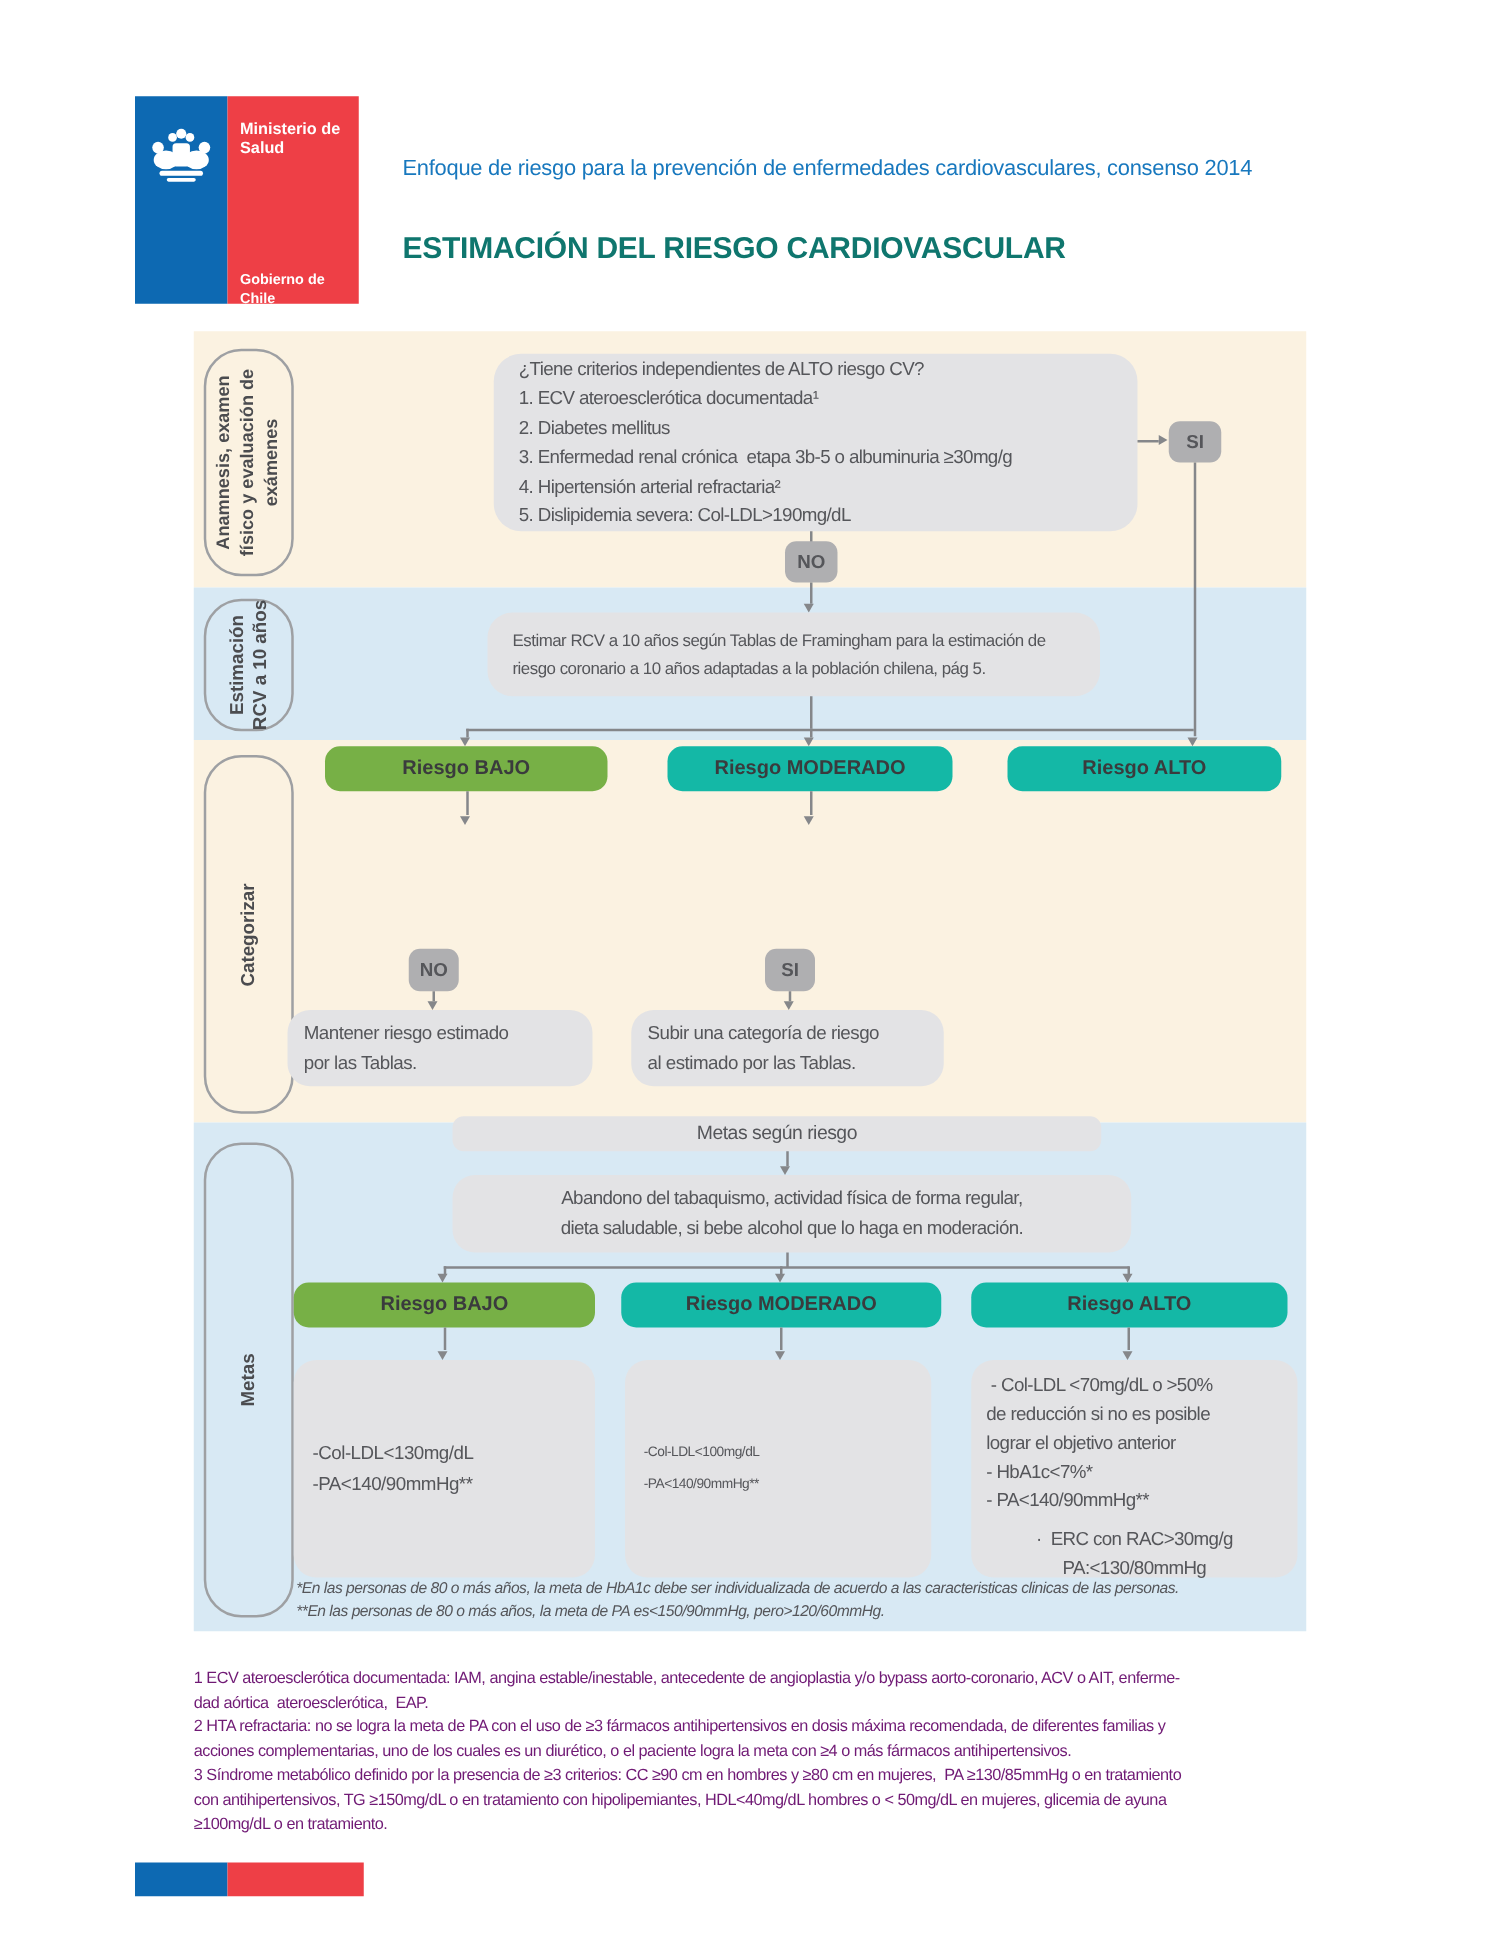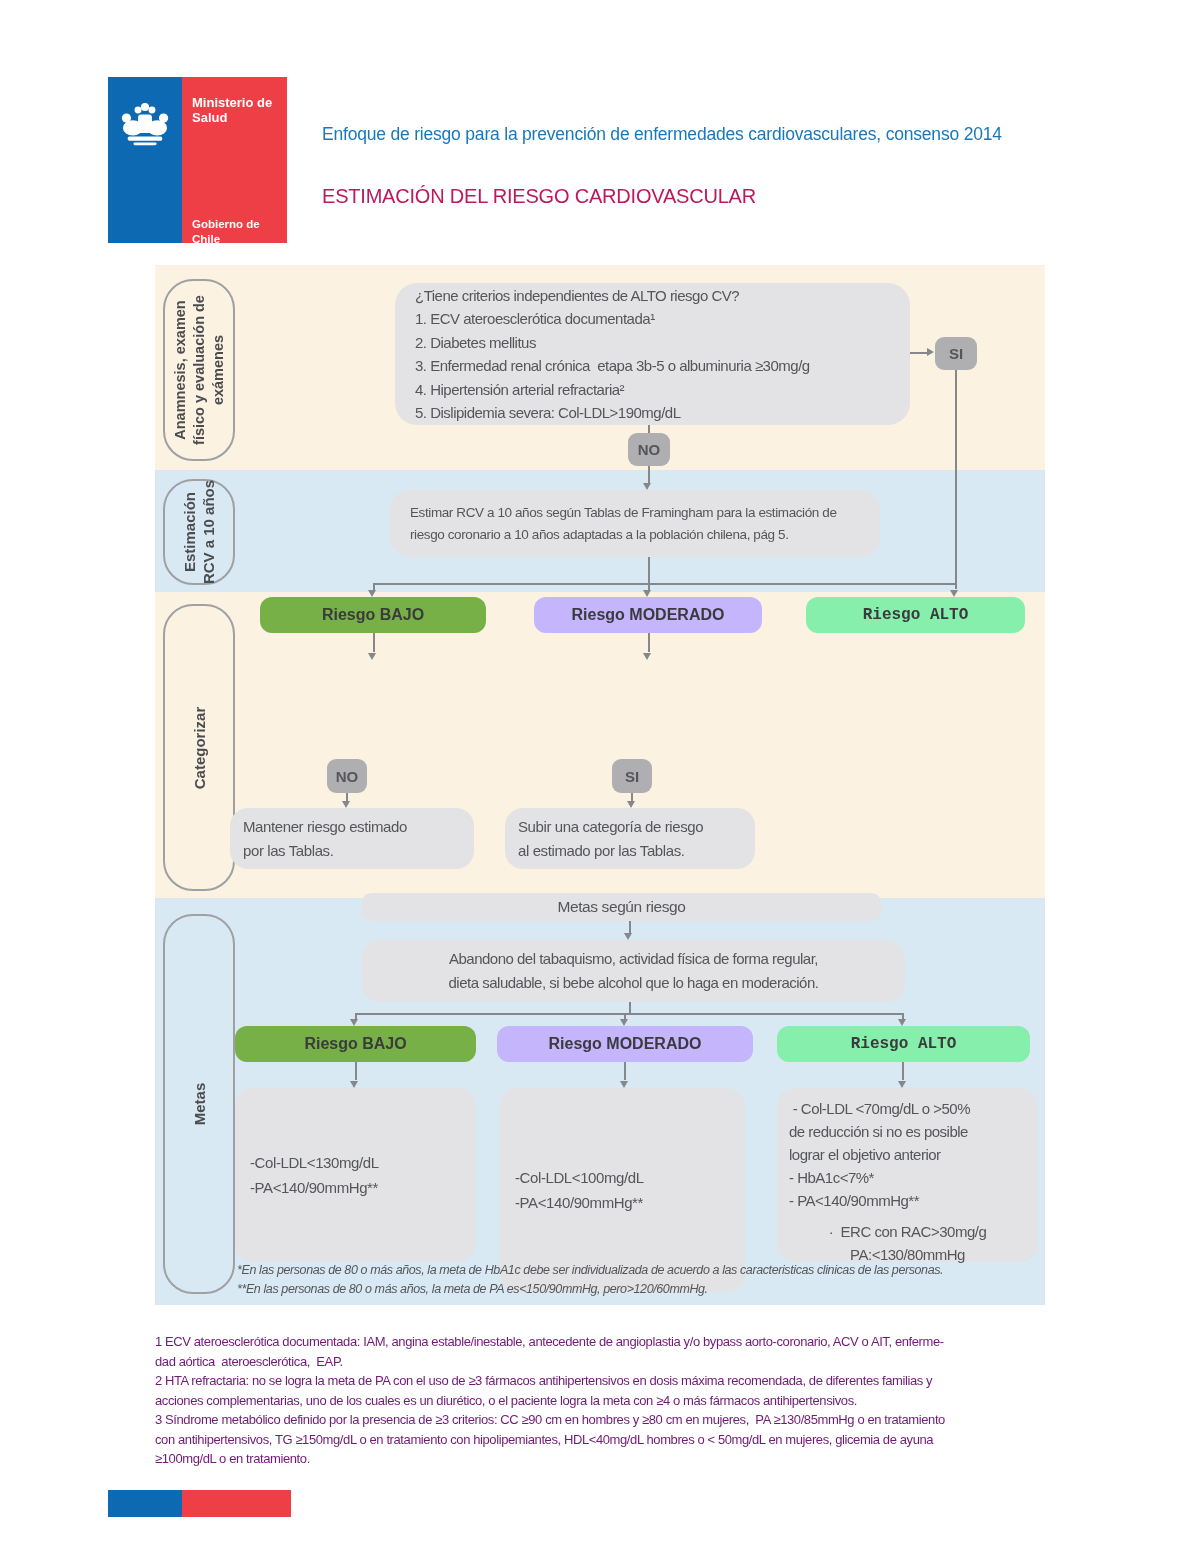--- a/index.html
+++ b/index.html
@@ -2,38 +2,38 @@
 <html><head>
 <meta charset="utf-8">
 <style>
   html,body { margin:0; padding:0; background:#ffffff; }
   .page { position:relative; width:1200px; height:1553px; background:#ffffff;
           font-family:"Liberation Sans", sans-serif; overflow:hidden; }
   .abs { position:absolute; }
   .pre { white-space:pre; }
   
   .subtitle { color:#1878BE; font-size:17.5px; letter-spacing:-0.2px; }
-  .doc-title { color:#be185d; font-size:20px; font-weight:normal; letter-spacing:-0.2px; }
+  .doc-title { color:#0f766e; font-size:24px; font-weight:bold; letter-spacing:-0.2px; }
   .logo-text { color:#fff; font-weight:bold; line-height:15px; }
   
   .bg-cream { background:#FBF2E1; }
   .bg-blue  { background:#D8E9F4; }
   .vlabel { position:absolute; border:2.5px solid #9EA0A3; border-radius:30px; }
   .vlabel .rot { position:absolute; left:50%; top:50%;
                  transform:translate(-50%,-50%) rotate(-90deg);
                  white-space:pre; text-align:center; font-weight:bold;
                  color:#4B4C4F; line-height:19px; }
   .gbox { position:absolute; background:#E3E3E5; color:#55565A; }
   .node { position:absolute; background:#AFAFB1; border-radius:9px; color:#55565A;
           font-size:15px; font-weight:600; display:flex; align-items:center; justify-content:center; }
   .pill { position:absolute; height:36px; border-radius:12px; color:#3A3B3D;
           font-size:16px; font-weight:600; display:flex; align-items:center; justify-content:center;text-align:right; }
   .pill-low { background:#77B046; }
-  .pill-mod { background:#c4b5fd; }
-  .pill-high{ background:#86efac;font-family:Liberation Mono, monospace; }
+  .pill-mod { background:#14b8a6; }
+  .pill-high{ background:#14b8a6; }
   .line { position:absolute; background:#85878A; }
   .arrow-d { position:absolute; width:0; height:0; border-left:4.5px solid transparent;
              border-right:4.5px solid transparent; border-top:7px solid #85878A; }
   .arrow-r { position:absolute; width:0; height:0; border-top:4.5px solid transparent;
              border-bottom:4.5px solid transparent; border-left:7px solid #85878A; }
   .bodytxt { color:#55565A; }
   .fnote { color:#701a75; font-size:13px; line-height:19.5px; letter-spacing:-0.4px; margin:0; }
 </style>
 </head>
 <body>
@@ -160,21 +160,21 @@
 
   <div class="line" style="left:355px; top:1062px; width:1.5px; height:18px;"></div>
   <div class="arrow-d" style="left:350px; top:1081px;"></div>
   <div class="line" style="left:624px; top:1062px; width:1.5px; height:18px;"></div>
   <div class="arrow-d" style="left:620px; top:1081px;"></div>
   <div class="line" style="left:902px; top:1062px; width:1.5px; height:18px;"></div>
   <div class="arrow-d" style="left:898px; top:1081px;"></div>
 
   <div class="gbox pre" style="left:235px; top:1088px; width:241px; height:174px; border-radius:18px; font-size:15px; line-height:25px; letter-spacing:-0.4px; display:flex; align-items:center; box-sizing:border-box; padding-left:15px;">-Col-LDL&lt;130mg/dL
 -PA&lt;140/90mmHg**</div>
-  <div class="gbox pre" style="left:500px; top:1088px; width:245px; height:204px; border-radius:18px; font-size:15px; line-height:25px; letter-spacing:-0.4px; display:flex; align-items:center; box-sizing:border-box; padding-left:15px;">-Col-LDL&lt;100mg/dL
+  <div class="gbox pre" style="left:500px; top:1088px; width:245px; height:174px; border-radius:18px; font-size:11px; line-height:25px; letter-spacing:-0.4px; display:flex; align-items:center; box-sizing:border-box; padding-left:15px;">-Col-LDL&lt;100mg/dL
 -PA&lt;140/90mmHg**</div>
   <div class="gbox" style="left:777px; top:1088px; width:261px; height:174px; border-radius:18px; font-size:15px; letter-spacing:-0.5px; box-sizing:border-box; padding:9px 12px;">
     <div class="pre" style="line-height:23px;"> - Col-LDL &lt;70mg/dL o &gt;50%
 de reducción si no es posible
 lograr el objetivo anterior
 - HbA1c&lt;7%*
 - PA&lt;140/90mmHg**</div>
     <div class="pre" style="line-height:23px; text-align:center; margin-top:8px;">·  ERC con RAC&gt;30mg/g
 PA:&lt;130/80mmHg</div>
   </div>

